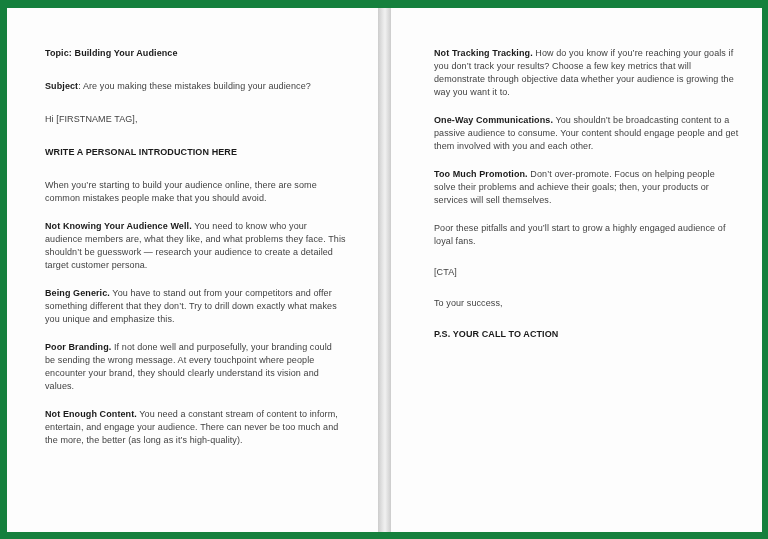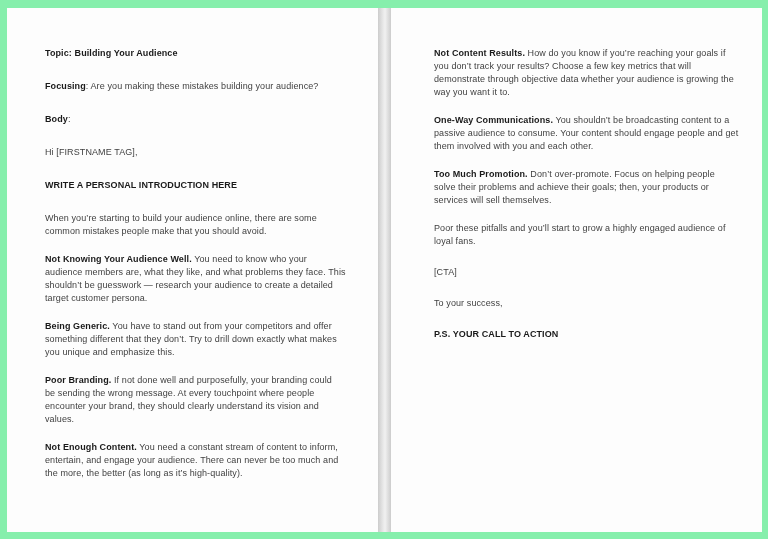--- a/index.html
+++ b/index.html
@@ -10,21 +10,21 @@
     width: 768px;
     height: 539px;
     overflow: hidden;
     background: #1e1e5a;
     font-family: "Liberation Sans", "DejaVu Sans", sans-serif;
   }
   .frame {
     position: relative;
     width: 768px;
     height: 539px;
-    background: #86efac;
+    background: #15803d;
   }
   .page {
     position: absolute;
     top: 8px;
     height: 524px;
     width: 371px;
     background: #fdfdfd;
   }
   .page-left  { left: 7px; }
   .page-right { left: 391px; }
@@ -61,22 +61,21 @@
   }
 </style>
 </head>
 <body>
 
 <div class="frame">
 
   <div class="page page-left">
     <div class="content">
       <p><span class="b">Topic: Building Your Audience</span></p>
-      <p><span class="b">Focusing</span><span>: Are you making these mistakes building your audience?</span></p>
-      <p><span class="b">Body</span><span>:</span></p>
+      <p><span class="b">Subject</span><span>: Are you making these mistakes building your audience?</span></p>
       <p>Hi [FIRSTNAME TAG],</p>
       <p><span class="b">WRITE A PERSONAL INTRODUCTION HERE</span></p>
       <p class="tight">When you’re starting to build your audience online, there are some
 common mistakes people make that you should avoid.</p>
       <p class="tight"><span class="b">Not Knowing Your Audience Well.</span><span> You need to know who your
 audience members are, what they like, and what problems they face. This
 shouldn’t be guesswork — research your audience to create a detailed
 target customer persona.</span></p>
       <p class="tight"><span class="b">Being Generic.</span><span> You have to stand out from your competitors and offer
 something different that they don’t. Try to drill down exactly what makes
@@ -88,21 +87,21 @@
       <p class="tight"><span class="b">Not Enough Content.</span><span> You need a constant stream of content to inform,
 entertain, and engage your audience. There can never be too much and
 the more, the better (as long as it’s high-quality).</span></p>
     </div>
   </div>
 
   <div class="gutter"></div>
 
   <div class="page page-right">
     <div class="content">
-      <p class="tight"><span class="b">Not Content Results.</span><span> How do you know if you’re reaching your goals if
+      <p class="tight"><span class="b">Not Tracking Tracking.</span><span> How do you know if you’re reaching your goals if
 you don’t track your results? Choose a few key metrics that will
 demonstrate through objective data whether your audience is growing the
 way you want it to.</span></p>
       <p class="tight"><span class="b">One-Way Communications.</span><span> You shouldn’t be broadcasting content to a
 passive audience to consume. Your content should engage people and get
 them involved with you and each other.</span></p>
       <p class="tight"><span class="b">Too Much Promotion.</span><span> Don’t over-promote. Focus on helping people
 solve their problems and achieve their goals; then, your products or
 services will sell themselves.</span></p>
       <p class="end">Poor these pitfalls and you’ll start to grow a highly engaged audience of

